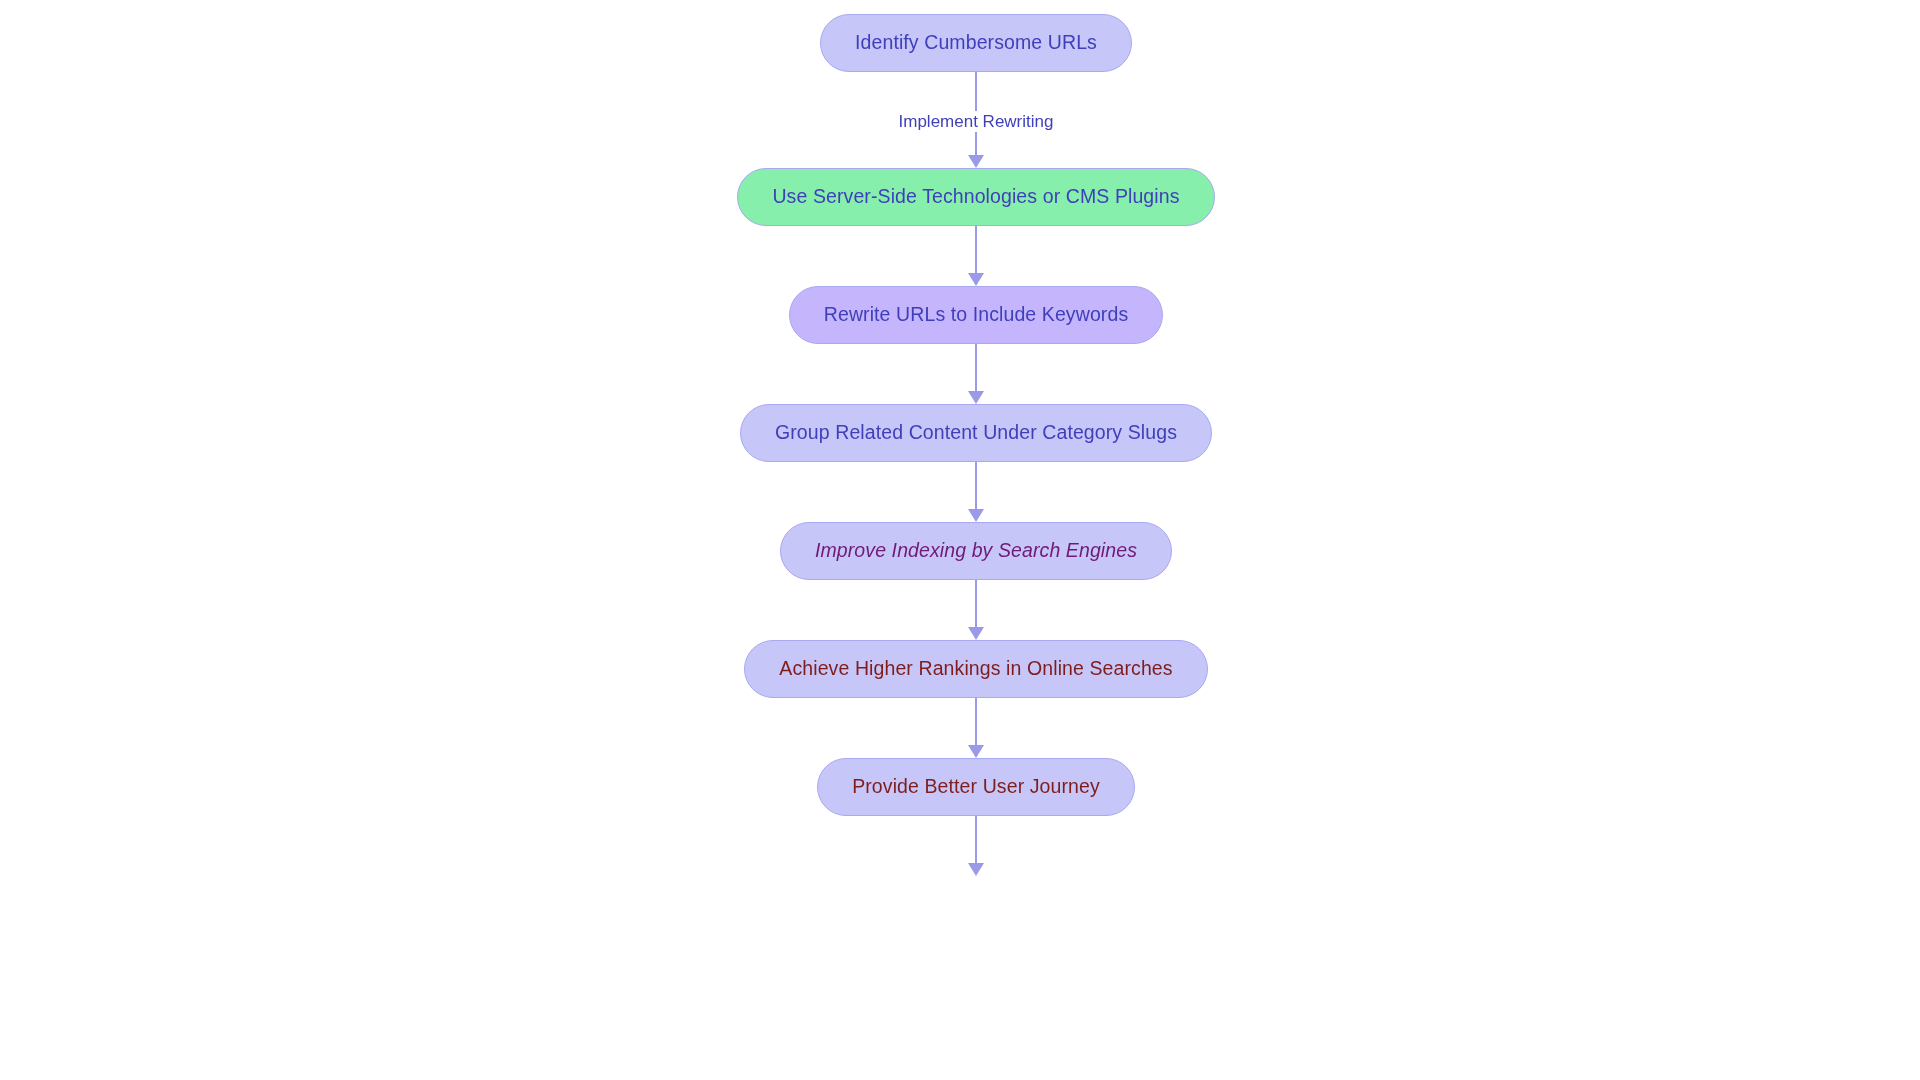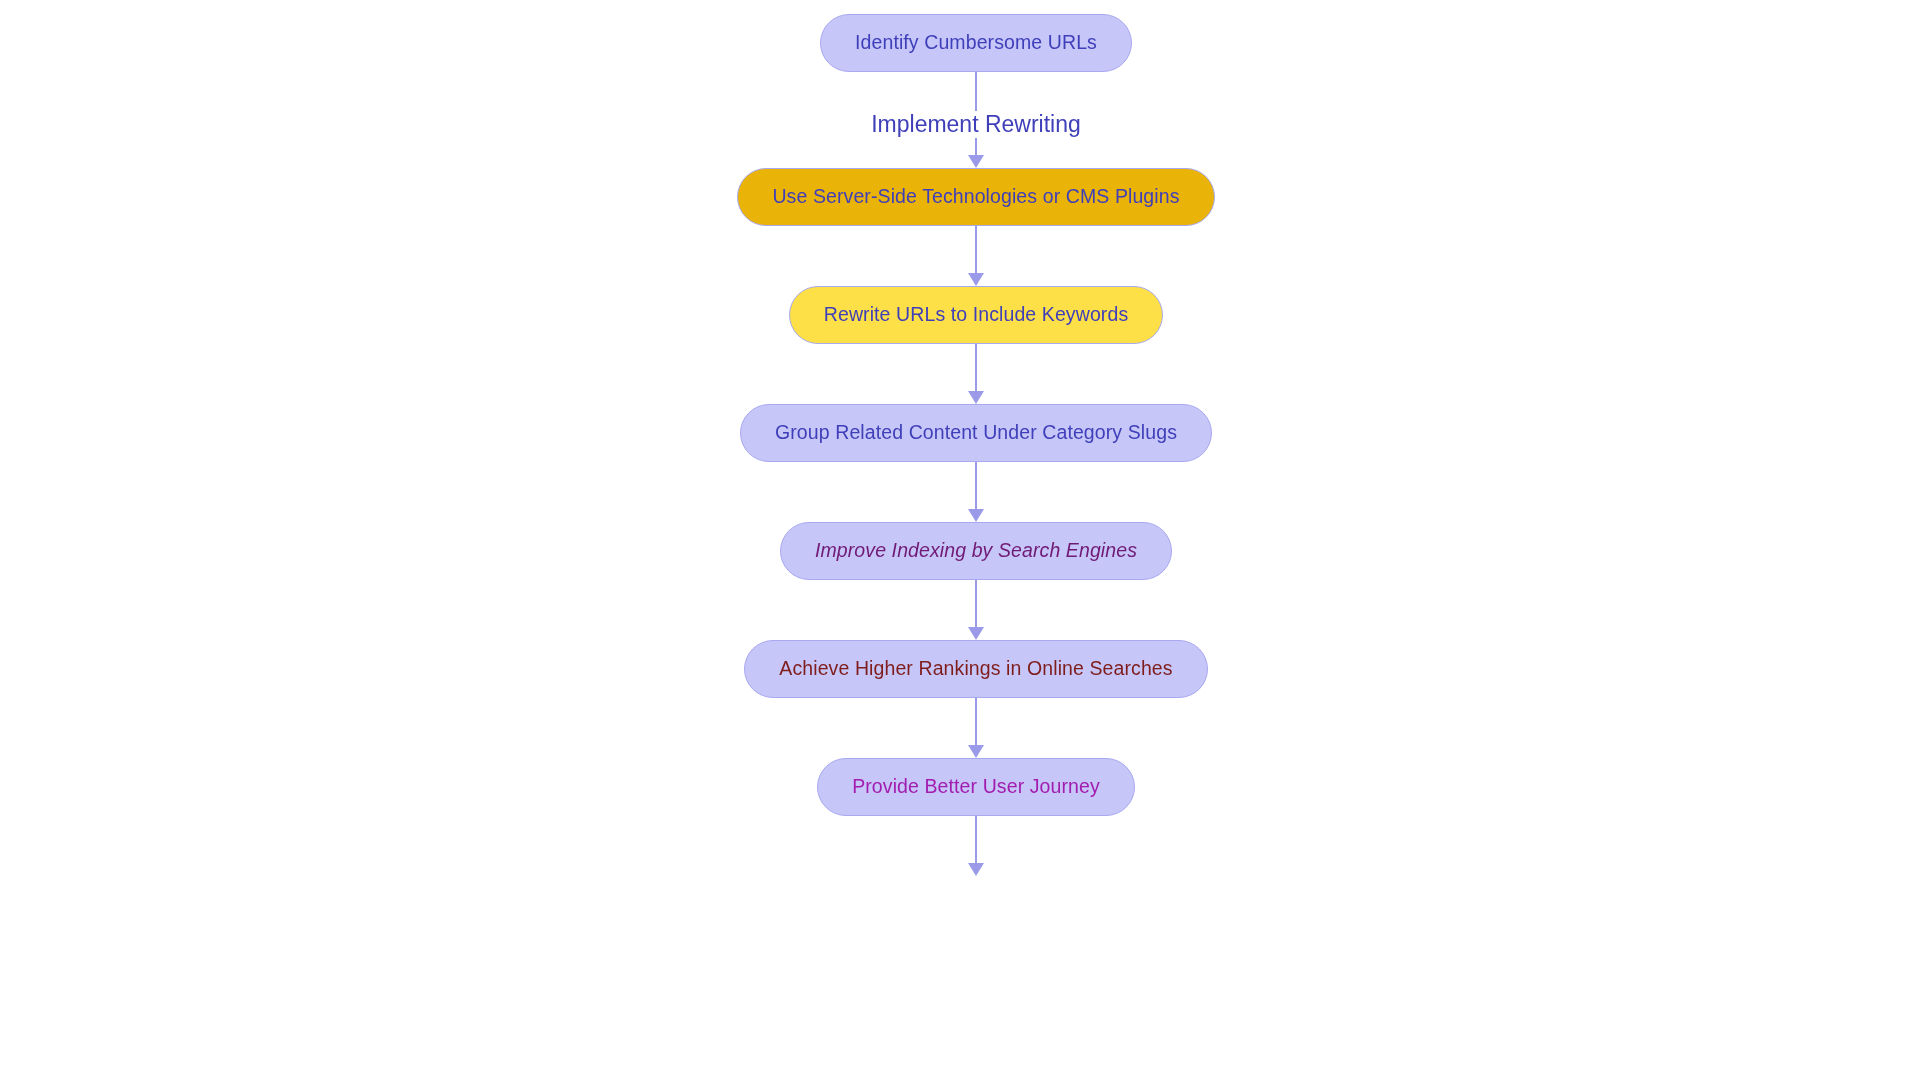--- a/index.html
+++ b/index.html
@@ -73,51 +73,51 @@
     overflow: visible;
   }
 
   
   .edge-label {
     position: absolute;
     left: 50%;
     transform: translateX(-50%);
     white-space: nowrap;
     color: #3f3fba;
-    font-size: 23px;
+    font-size: 17px;
     line-height: 1;
     background: #ffffff;
     padding: 2px 6px;
   }
 </style>
 </head>
 <body>
 
 <div id="flowchart">
   <div class="flow-column" id="flow-column" style="padding-top: 14px;">
       <div class="node" style="background: rgb(198, 198, 249); border-color: rgb(169, 169, 242);">
         <span class="node-label" style="color: rgb(63, 63, 186);">Identify Cumbersome URLs</span>
       </div>
       <div class="connector" style="height: 96px;">
         <svg class="connector-svg" width="40" height="96" viewBox="0 0 40 96">
           <line x1="20" y1="0" x2="20" y2="83" stroke="#9a9ae8" stroke-width="2"></line>
           <polygon points="12,83 28,83 20,96" fill="#9a9ae8"></polygon>
         </svg>
         <div class="edge-label" style="color: rgb(63, 63, 186); top: 39px;">Implement Rewriting</div>
       </div>
-      <div class="node" style="background: #eab308; border-color: rgb(169, 169, 242);">
+      <div class="node" style="background: #86efac; border-color: rgb(169, 169, 242);">
         <span class="node-label" style="color: rgb(63, 63, 186);">Use Server-Side Technologies or CMS Plugins</span>
       </div>
       <div class="connector" style="height: 60px;">
         <svg class="connector-svg" width="40" height="60" viewBox="0 0 40 60">
           <line x1="20" y1="0" x2="20" y2="47" stroke="#9a9ae8" stroke-width="2"></line>
           <polygon points="12,47 28,47 20,60" fill="#9a9ae8"></polygon>
         </svg>
       </div>
-      <div class="node" style="background: #fde047; border-color: rgb(169, 169, 242);">
+      <div class="node" style="background: #c4b5fd; border-color: rgb(169, 169, 242);">
         <span class="node-label" style="color: rgb(63, 63, 186);">Rewrite URLs to Include Keywords</span>
       </div>
       <div class="connector" style="height: 60px;">
         <svg class="connector-svg" width="40" height="60" viewBox="0 0 40 60">
           <line x1="20" y1="0" x2="20" y2="47" stroke="#9a9ae8" stroke-width="2"></line>
           <polygon points="12,47 28,47 20,60" fill="#9a9ae8"></polygon>
         </svg>
       </div>
       <div class="node" style="background: rgb(198, 198, 249); border-color: rgb(169, 169, 242); justify-content: center;">
         <span class="node-label" style="color: rgb(63, 63, 186);">Group Related Content Under Category Slugs</span>
@@ -140,21 +140,21 @@
       <div class="node" style="background: rgb(198, 198, 249); border-color: rgb(169, 169, 242);">
         <span class="node-label" style="color: #7f1d1d;">Achieve Higher Rankings in Online Searches</span>
       </div>
       <div class="connector" style="height: 60px;">
         <svg class="connector-svg" width="40" height="60" viewBox="0 0 40 60">
           <line x1="20" y1="0" x2="20" y2="47" stroke="#9a9ae8" stroke-width="2"></line>
           <polygon points="12,47 28,47 20,60" fill="#9a9ae8"></polygon>
         </svg>
       </div>
       <div class="node" style="background: rgb(198, 198, 249); border-color: rgb(169, 169, 242);">
-        <span class="node-label" style="color: #a21caf; text-align: center;">Provide Better User Journey</span>
+        <span class="node-label" style="color: #7f1d1d; text-align: center;">Provide Better User Journey</span>
       </div>
       <div class="connector" style="height: 60px;">
         <svg class="connector-svg" width="40" height="60" viewBox="0 0 40 60">
           <line x1="20" y1="0" x2="20" y2="47" stroke="#9a9ae8" stroke-width="2"></line>
           <polygon points="12,47 28,47 20,60" fill="#9a9ae8"></polygon>
         </svg>
       </div>
     </div>
 </div>
 

